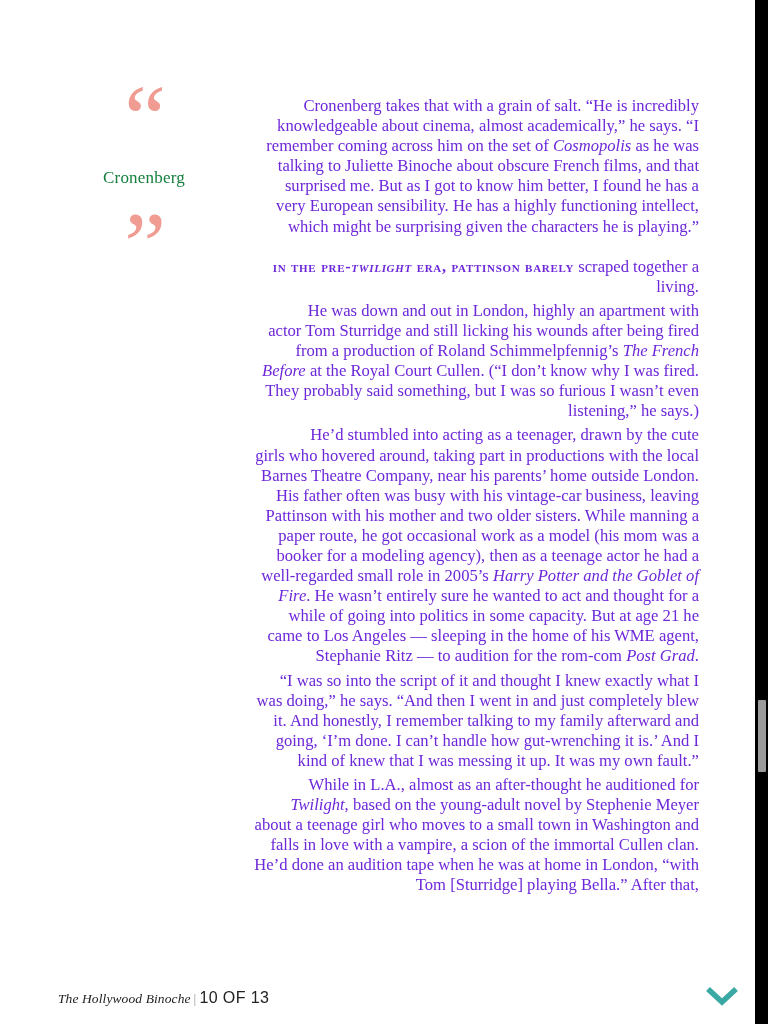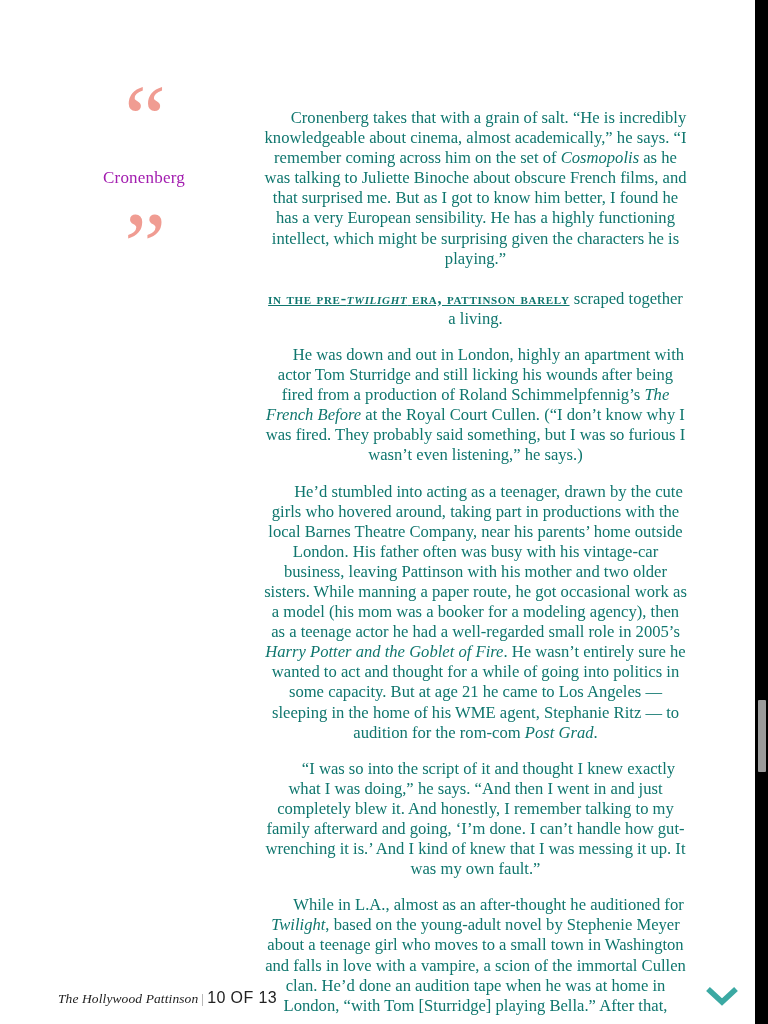--- a/index.html
+++ b/index.html
@@ -85,50 +85,49 @@
     line-height: 1.26;
     letter-spacing: 0.4px;
     color: #EF8277;
     text-transform: uppercase;
     font-weight: 400;
   }
   #pullquote-attrib {
     margin-top: 4px;
     font-size: 17px;
     line-height: 1.2;
-    color: #a21caf;
+    color: #15803d;
     letter-spacing: 0.2px;
   }
 
   
   #bodycol {
     position: absolute;
     left: 248px;
     top: 92px;
     width: 455px;
   }
   #bodycol p {
-    margin: 16px;
+    margin: 4px;
     font-size: 16.6px;
     line-height: 20.1px;
     text-indent: 26px;
-    text-align: center;
-    color: #0f766e;
+    text-align: right;
+    color: #6d28d9;
     font-family: "Liberation Serif", "DejaVu Serif", serif;
   }
   #bodycol p.no-indent { text-indent: 0; }
   #bodycol p + p { margin-top: 0; }
   .gap-before { margin-top: 20px !important; }
   .smallcaps-lead {
     font-weight: bold;
     font-variant: small-caps;
     text-transform: lowercase;
     letter-spacing: 0.7px;
     font-size: 16.2px;
-    text-decoration: underline;
   }
   .ital { font-style: italic; }
 
   
   #footer {
     position: absolute;
     left: 58px;
     top: 989px;
     font-size: 13.5px;
     color: #222222;
@@ -185,21 +184,21 @@
       <p><span>He’d stumbled into acting as a teenager, drawn by the cute girls who hovered around, taking part in productions with the local Barnes Theatre Company, near his parents’ home outside London. His father often was busy with his vintage-car business, leaving Pattinson with his mother and two older sisters. While manning a paper route, he got occasional work as a model (his mom was a booker for a modeling agency), then as a teenage actor he had a well-regarded small role in 2005’s </span><span class="ital">Harry Potter and the Goblet of Fire</span><span>. He wasn’t entirely sure he wanted to act and thought for a while of going into politics in some capacity. But at age 21 he came to Los Angeles — sleeping in the home of his WME agent, Stephanie Ritz — to audition for the rom-com </span><span class="ital">Post Grad</span><span>.</span></p>
 
       <p>“I was so into the script of it and thought I knew exactly what I was doing,” he says. “And then I went in and just completely blew it. And honestly, I remember talking to my family afterward and going, ‘I’m done. I can’t handle how gut-wrenching it is.’ And I kind of knew that I was messing it up. It was my own fault.”</p>
 
       <p><span>While in L.A., almost as an after-thought he auditioned for </span><span class="ital">Twilight</span><span>, based on the young-adult novel by Stephenie Meyer about a teenage girl who moves to a small town in Washington and falls in love with a vampire, a scion of the immortal Cullen clan. He’d done an audition tape when he was at home in London, “with Tom [Sturridge] playing Bella.” After that,</span></p>
 
     </div>
   </div>
 
   <div id="footer">
-    <span class="pub">The Hollywood Pattinson</span><span class="sep">|</span><span class="pg">10 OF 13</span>
+    <span class="pub">The Hollywood Binoche</span><span class="sep">|</span><span class="pg">10 OF 13</span>
   </div>
 
   <div id="chevron-down">
     <svg width="40" height="26" viewBox="0 0 40 26">
       <polyline points="6,6 20,19 34,6" fill="none" stroke="#3BA9A3" stroke-width="5.5" stroke-linecap="butt" stroke-linejoin="miter"></polyline>
     </svg>
   </div>
 
 </div>
 

